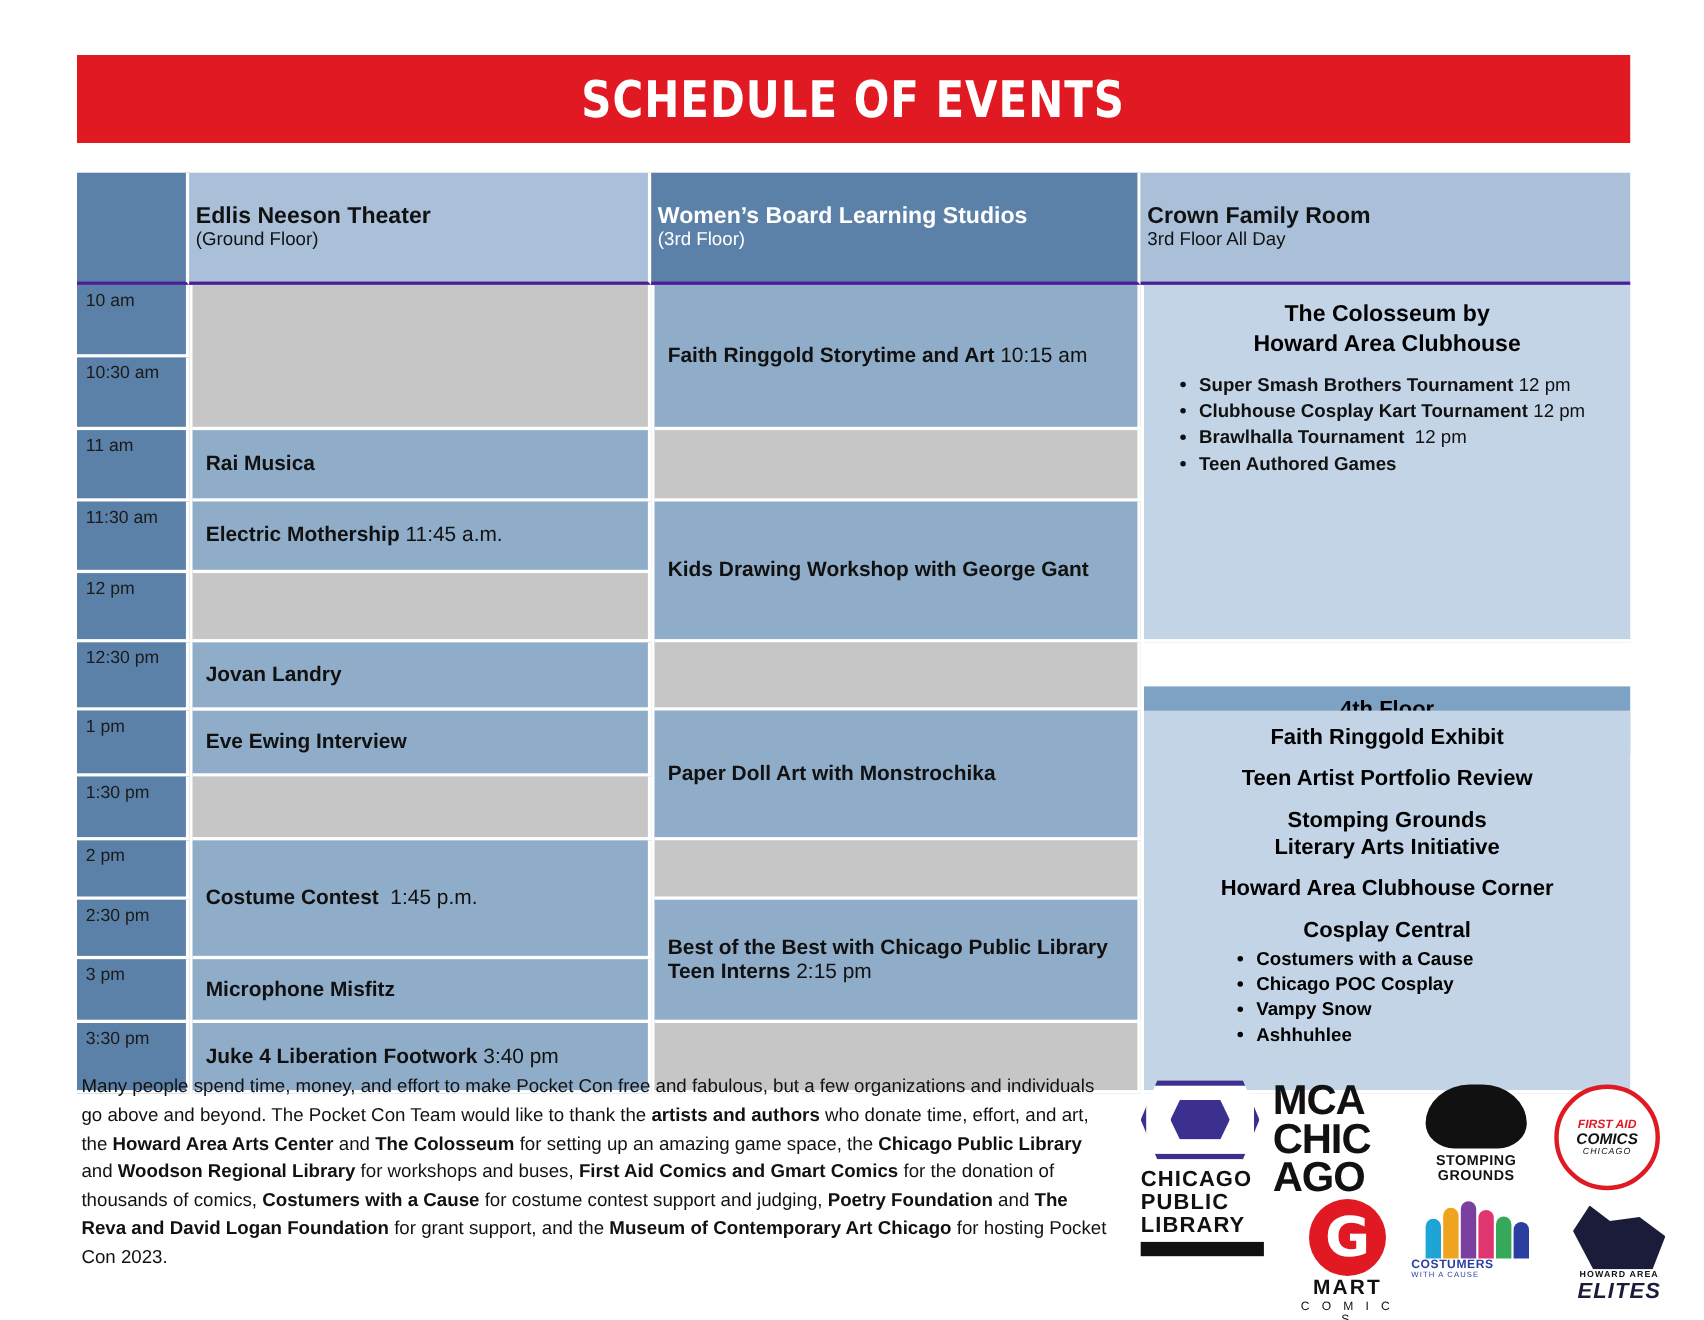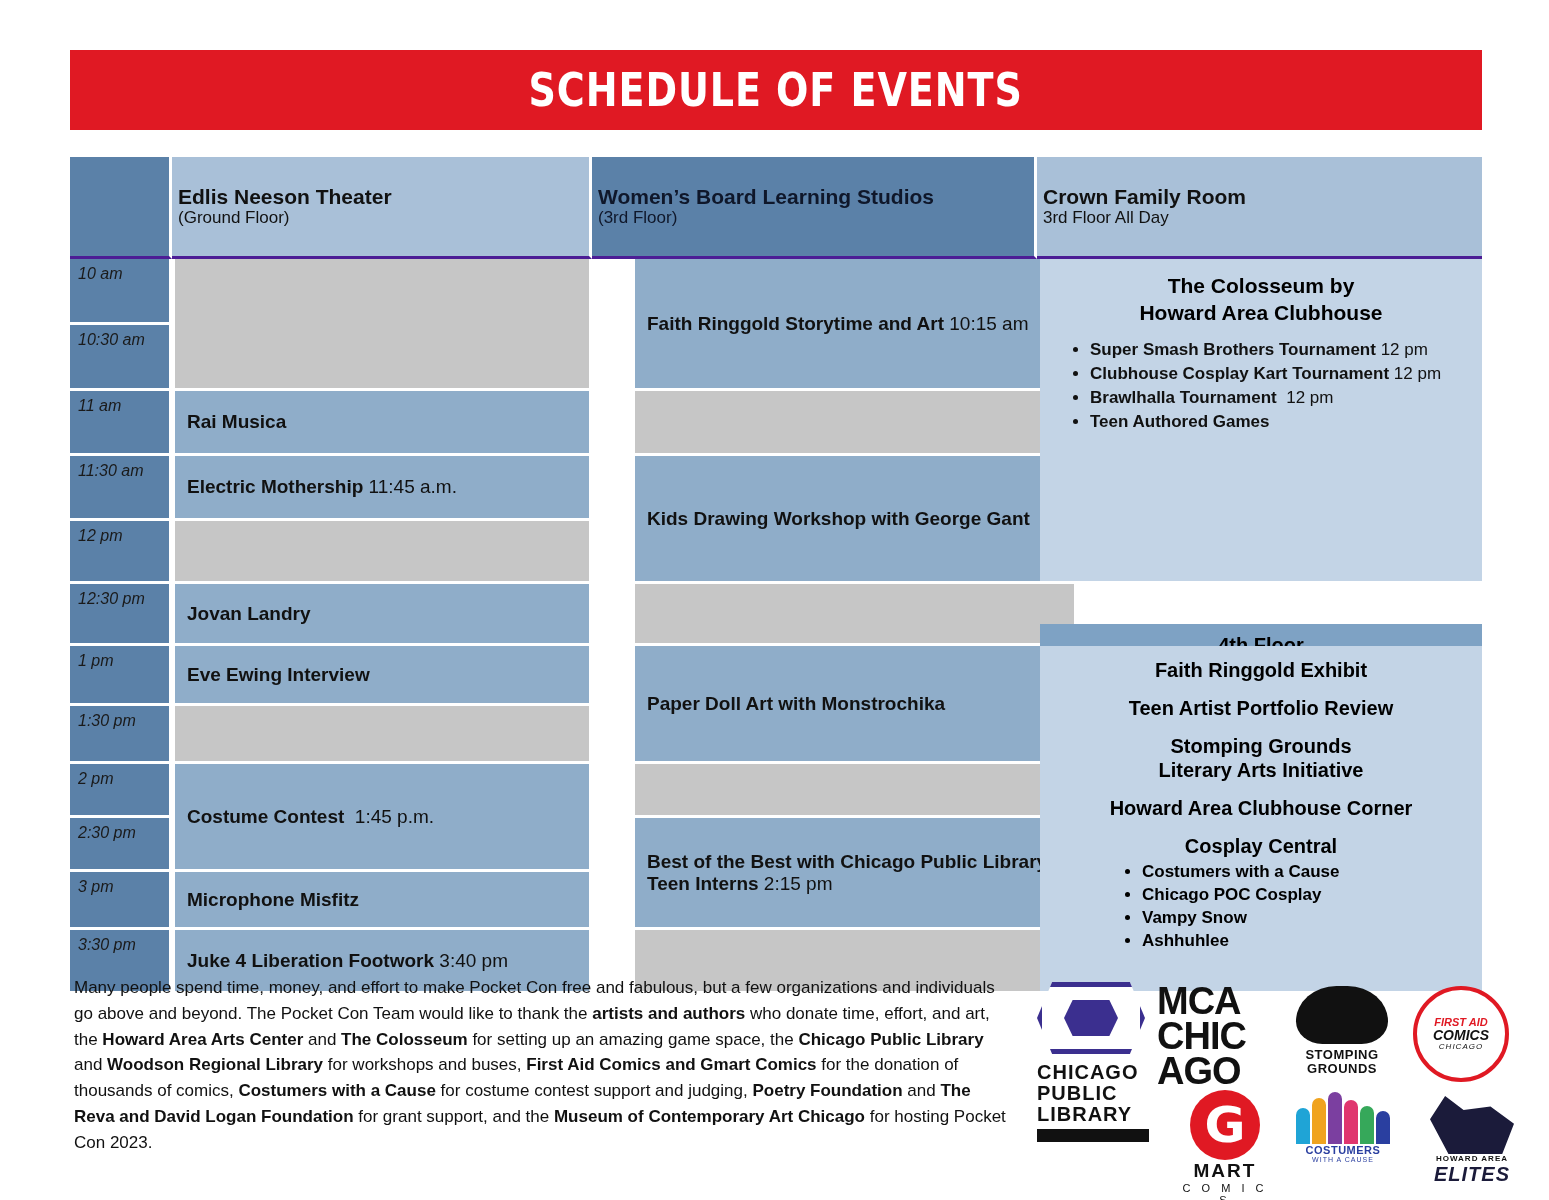--- a/index.html
+++ b/index.html
@@ -54,21 +54,21 @@
   .hdr {
     background: #5b81a8;
     color: #ffffff;
     text-align: left;
     padding: 28px 6px;
     border-right: 3px solid #ffffff;
     border-bottom: 3px solid #4c1d95;
   }
   .hdr-blank { width: 102px; }
   .hdr-1 { width: 420px; background: #a9c0d8; color: #111; }
-  .hdr-2 { width: 445px; background: #5b81a8; color: #0f172a; }
+  .hdr-2 { width: 445px; background: #5b81a8; color: #ffffff; }
   .hdr-3 { width: 445px; background: #a9c0d8; color: #111; border-right: none; }
   .hdr-title { font-size: 21px; font-weight: bold; line-height: 1.1; }
   .hdr-sub { font-size: 17px; line-height: 1.2; }
 
   
   .col { position: absolute; }
   .colA { left: 105px; width: 417px; }
   .colB { left: 525px; width: 442px; }
   .colC { left: 970px; width: 442px; }
 
@@ -190,21 +190,21 @@
   .fac {
     width: 96px; height: 96px; border-radius: 50%;
     background: #ffffff; border: 4px solid #e01923;
     display: flex; flex-direction: column; align-items: center; justify-content: center;
     text-align: center;
   }
   .fac-t1 { font-size: 11px; font-weight: bold; color: #e01923; line-height: 1.05; }
   .fac-t2 { font-size: 14px; font-weight: bold; color: #111; line-height: 1.0; }
   .fac-t3 { font-size: 8px; color: #111; letter-spacing: 1px; }
 
-  .cwac { text-align: center; }
+  .cwac { }
   .cwac-row { display: flex; justify-content: center; align-items: flex-end; gap: 2px; height: 54px; }
   .fig { width: 14px; border-radius: 7px 7px 0 0; }
   .cwac-t { font-size: 11px; font-weight: bold; color: #2a3fa0; letter-spacing: 0.5px; }
   .cwac-s { font-size: 7px; color: #2a3fa0; letter-spacing: 1px; }
 
   .elites { text-align: center; }
   .panther {
     width: 84px; height: 58px; margin: 0 auto;
     background: #1b1b3a;
     clip-path: polygon(0 40%, 18% 0, 40% 24%, 72% 18%, 100% 48%, 86% 100%, 22% 100%);
@@ -234,21 +234,21 @@
         <div class="hdr-sub">(3rd Floor)</div>
       </div>
       <div class="hdr hdr-3">
         <div class="hdr-title">Crown Family Room</div>
         <div class="hdr-sub">3rd Floor All Day</div>
       </div>
     </div>
 
     <div style="position:relative; height: 790px;">
 
-      <div style="position:absolute; left:0; top:0; width:91px;font-style:italic;">
+      <div style="position:absolute; left:0; top:0; width:91px;">
         <div class="cell-time" style="height:66px">10 am</div>
         <div class="cell-time" style="height:66px">10:30 am</div>
         <div class="cell-time" style="height:65px">11 am</div>
         <div class="cell-time" style="height:65px">11:30 am</div>
         <div class="cell-time" style="height:63px">12 pm</div>
         <div class="cell-time" style="height:62px">12:30 pm</div>
         <div class="cell-time" style="height:60px">1 pm</div>
         <div class="cell-time" style="height:58px">1:30 pm</div>
         <div class="cell-time" style="height:54px">2 pm</div>
         <div class="cell-time" style="height:54px">2:30 pm</div>
@@ -285,21 +285,21 @@
 
         <div class="blk blue vcenter" style="top:613px; height:58px;">
           <div class="evt"><b>Microphone Misfitz</b></div>
         </div>
 
         <div class="blk blue vcenter" style="top:671px; height:64px;">
           <div class="evt"><b>Juke 4 Liberation Footwork</b> <span class="t">3:40 pm</span></div>
         </div>
       </div>
 
-      <div class="col colB" style="top:0; bottom:17px;margin-left:40px;">
+      <div class="col colB" style="top:0; bottom:17px;">
         <div class="blk blue vcenter" style="top:0; height:132px;">
           <div class="evt"><b>Faith Ringgold Storytime and Art</b> <span class="t">10:15 am</span></div>
         </div>
 
         <div class="blk gray" style="top:132px; height:65px;"></div>
 
         <div class="blk blue vcenter" style="top:197px; height:128px;">
           <div class="evt"><b>Kids Drawing Workshop with George Gant</b></div>
         </div>
 

